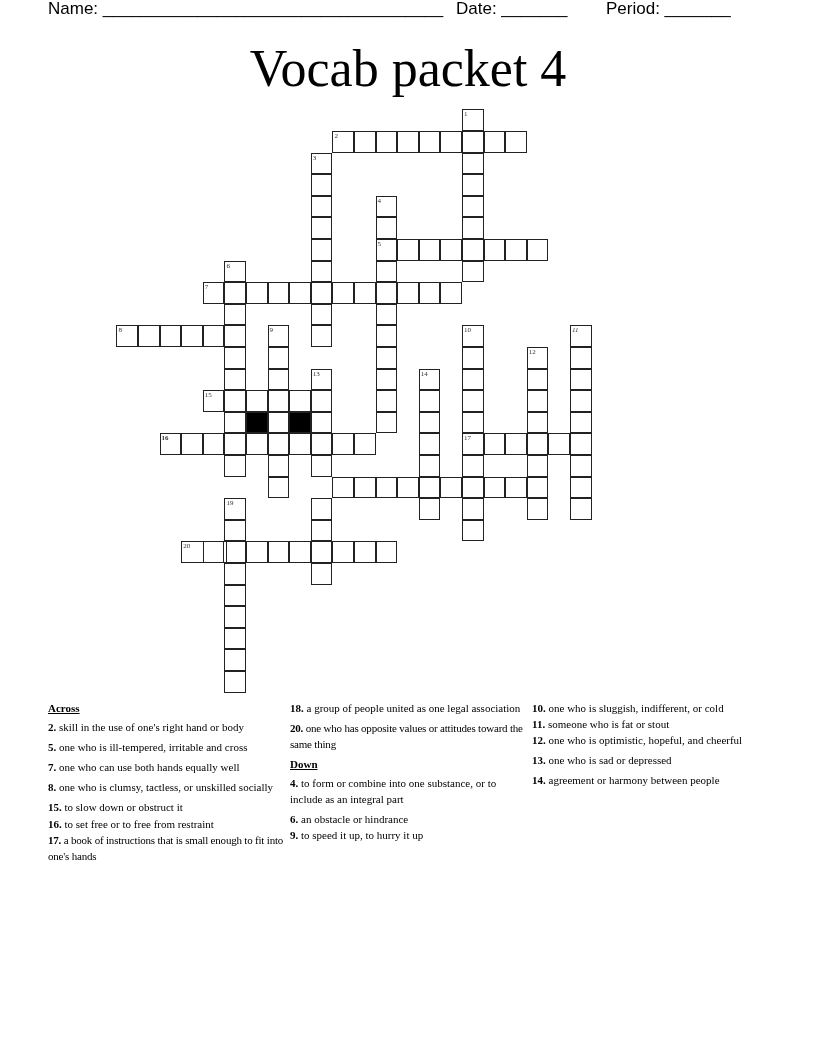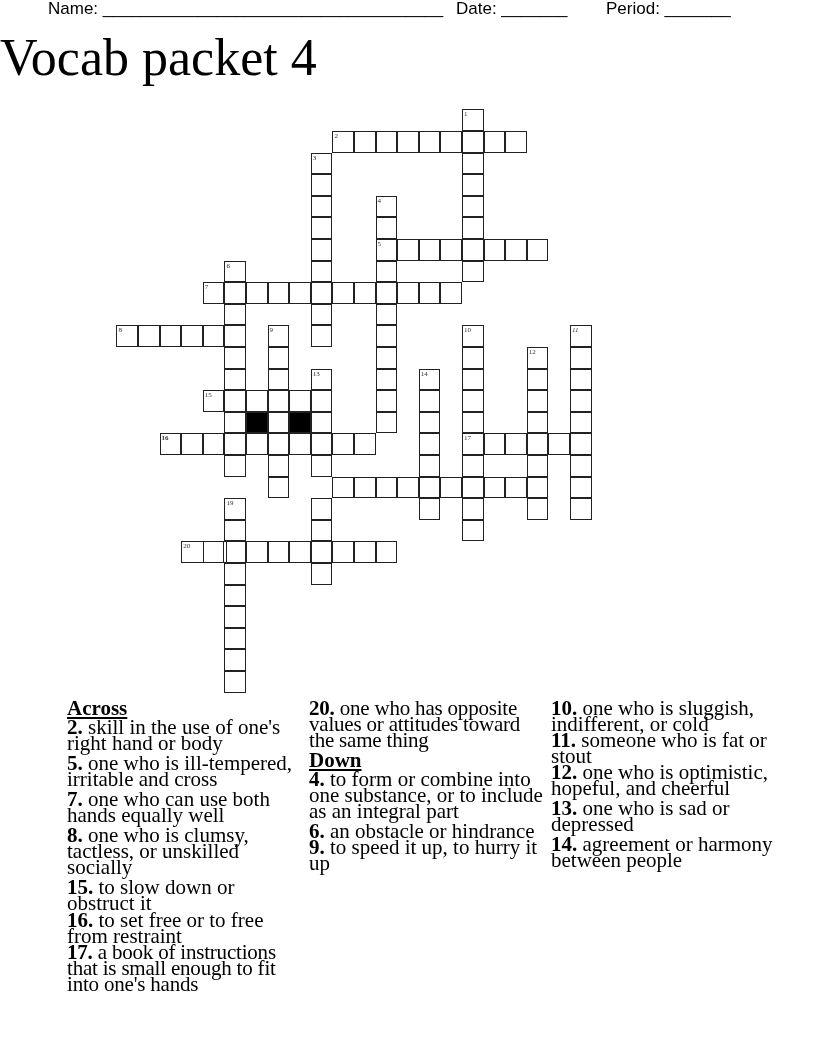--- a/index.html
+++ b/index.html
@@ -3,36 +3,36 @@
 <meta charset="utf-8">
 <style>
   html, body { margin: 0; padding: 0; background: #ffffff; }
   body { width: 816px; height: 1056px; position: relative; overflow: hidden; color: #000; }
   .header-line {
     position: absolute; top: -1px; left: 48px; width: 720px; height: 22px;
     font-family: "Liberation Sans", sans-serif; font-size: 17px; white-space: pre;
   }
   .header-line span { position: absolute; top: 0; }
   .title {
-    position: absolute; top: 25px; left: 0; width: 816px; text-align: left;
+    position: absolute; top: 36px; left: 0; width: 816px; text-align: center;
     font-family: "Liberation Serif", serif; font-size: 52px; line-height: 66px;
   }
   #grid { position: absolute; left: 0; top: 0; width: 816px; height: 700px; }
   .cell {
     position: absolute; width: 21.6px; height: 21.6px; box-sizing: border-box;
     border: 1.2px solid #222; background: #fff; margin-left: -0.6px; margin-top: -0.6px;
   }
   .cell.black { background: #000; }
   .cell .num {
     position: absolute; top: 0px; left: 1px; font-family: "Liberation Serif", serif;
     font-size: 7px; line-height: 8px; color: #333;
   }
   .clues {
     position: absolute; top: 700px; font-family: "Liberation Serif", serif;
-    font-size: 21px; line-height: 16px; margin-left: 19px;
+    font-size: 11px; line-height: 16px;
   }
   .clues .hd { font-weight: bold; text-decoration: underline; margin-bottom: 3px; }
   .clues .clue { margin-bottom: 4px; }
   .clues .clue b { font-weight: bold; }
   .col1 { left: 48px; width: 236px; }
   .col2 { left: 290px; width: 236px; }
   .col3 { left: 532px; width: 236px; }
 </style>
 </head>
 <body>
@@ -250,20 +250,21 @@
   <div class="clue"><b>2.</b> <span>skill in the use of one's right hand or body</span></div>
   <div class="clue"><b>5.</b> <span>one who is ill-tempered, irritable and cross</span></div>
   <div class="clue"><b>7.</b> <span>one who can use both hands equally well</span></div>
   <div class="clue"><b>8.</b> <span>one who is clumsy, tactless, or unskilled socially</span></div>
   <div class="clue" style="margin-bottom:1px"><b>15.</b> <span>to slow down or obstruct it</span></div>
   <div class="clue" style="margin-bottom:0"><b>16.</b> <span>to set free or to free from restraint</span></div>
   <div class="clue" style="letter-spacing:-0.2px"><b>17.</b> <span>a book of instructions that is small enough to fit into one's hands</span></div>
 </div>
 
 <div class="clues col2">
+  <div class="clue"><b>18.</b> <span>a group of people united as one legal association</span></div>
   <div class="clue" style="letter-spacing:-0.2px"><b>20.</b> <span>one who has opposite values or attitudes toward the same thing</span></div>
   <div class="hd">Down</div>
   <div class="clue"><b>4.</b> <span>to form or combine into one substance, or to include as an integral part</span></div>
   <div class="clue" style="margin-bottom:0"><b>6.</b> <span>an obstacle or hindrance</span></div>
   <div class="clue"><b>9.</b> <span>to speed it up, to hurry it up</span></div>
 </div>
 
 <div class="clues col3">
   <div class="clue" style="margin-bottom:0"><b>10.</b> <span>one who is sluggish, indifferent, or cold</span></div>
   <div class="clue" style="margin-bottom:0"><b>11.</b> <span>someone who is fat or stout</span></div>

